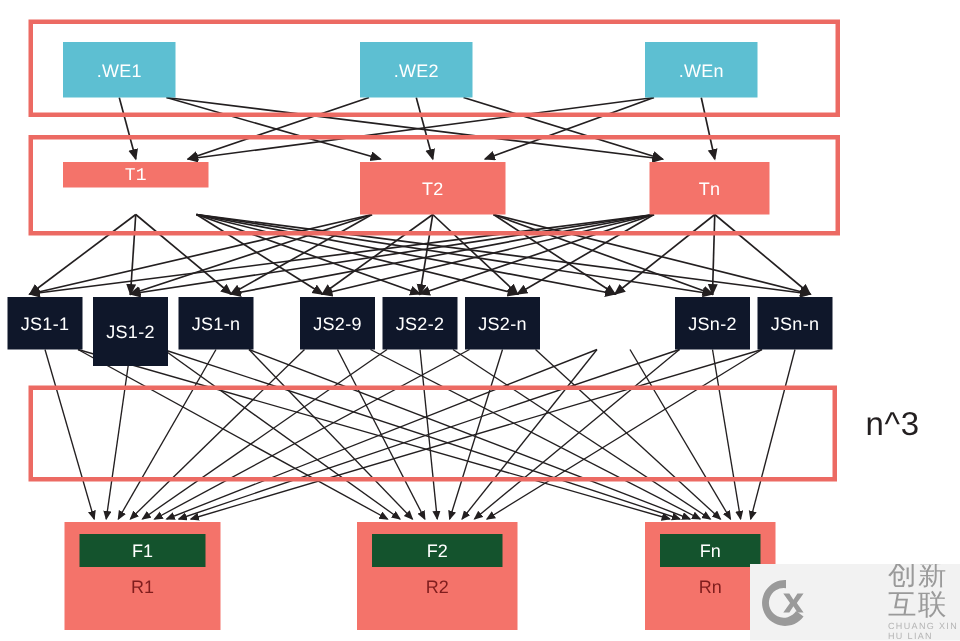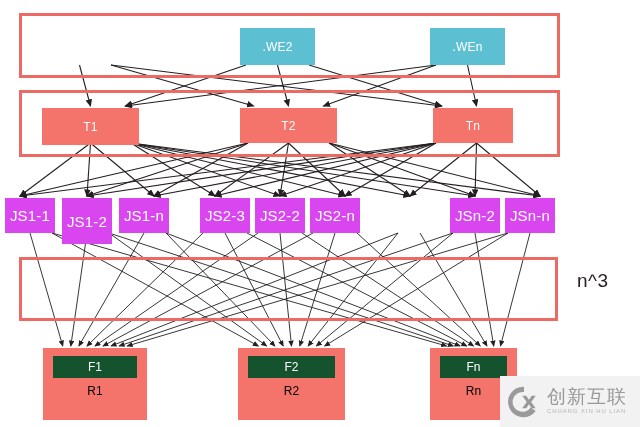--- a/index.html
+++ b/index.html
@@ -34,65 +34,66 @@
   }
   .node.we{
     background:#5dbfd2;
     font-size:12px;
   }
   .node.t{
     background:#f4736a;
     font-size:12px;
   }
   .node.js{
-    background:#d946ef;
-    font-size:15px;
+    background:#0f172a;
+    font-size:12px;
   }
 
   
   .rnode{
     position:absolute;
     background:#f4736a;
     box-sizing:border-box;
     color:#ffffff;
   }
   .rnode .fstrip{
     position:absolute;
     left:10px;right:10px;top:8px;height:22px;
     background:#14532d;
     display:flex;align-items:center;justify-content:center;
     font-size:12px;color:#ffffff;
   }
   .rnode .rlabel{
     position:absolute;
     left:0;right:0;top:36px;
     text-align:center;
-    font-size:12px;color:#000000;
+    font-size:12px;color:#7f1d1d;
   }
 
   
   .annot{
     position:absolute;
-    font-size:19px;
+    font-size:22px;
     color:#231f20;
     letter-spacing:.5px;
     white-space:nowrap;
   }
 
   
   #edges{position:absolute;left:0;top:0;width:640px;height:427px;pointer-events:none;}
 
   
   #watermark{
     position:absolute;
     left:500px;top:376px;
     width:140px;height:51px;
     background:#f2f2f2;
     display:flex;align-items:center;
     overflow:hidden;
+    gap:45px;
   }
   #watermark .wm-logo{
     width:36px;height:36px;margin-left:6px;flex:0 0 auto;
   }
   #watermark .wm-text{
     margin-left:5px;display:flex;flex-direction:column;justify-content:center;
   }
   #watermark .wm-cn{
     font-size:19px;color:#9a9a9a;line-height:1.05;letter-spacing:1px;
     font-family:"DejaVu Sans", sans-serif;
@@ -180,31 +181,32 @@
         <line x1="508" y1="233" x2="127.24000000000001" y2="346"></line>
         <line x1="508" y1="233" x2="324.67" y2="346"></line>
         <line x1="530" y1="233" x2="500.47" y2="346"></line>
       </g>
   </svg>
 
   <div class="frame" id="frame-0" style="left: 19px; top: 13px; width: 541px; height: 65px;"></div>
   <div class="frame" id="frame-1" style="left: 19px; top: 90px; width: 541px; height: 67px;"></div>
   <div class="frame" id="frame-3" style="left: 19px; top: 257px; width: 539px; height: 64px;"></div>
 
+  <div class="node we" id="we-0" style="left: 42px; top: 28px; width: 75px; height: 37px;">.WE1</div>
   <div class="node we" id="we-1" style="left: 240px; top: 28px; width: 75px; height: 37px;">.WE2</div>
   <div class="node we" id="we-2" style="left: 430px; top: 28px; width: 75px; height: 37px;">.WEn</div>
 
-  <div class="node t" id="t-0" style="left: 42px; top: 108px; width: 97px; height: 37px;">T1</div>
+  <div class="node t" id="t-0" style="left: 42px; top: 108px; width: 97px; height: 17px; font-family: Liberation Mono, monospace;">T1</div>
   <div class="node t" id="t-1" style="left: 240px; top: 108px; width: 97px; height: 35px;">T2</div>
   <div class="node t" id="t-2" style="left: 433px; top: 108px; width: 80px; height: 35px;">Tn</div>
 
   <div class="node js" id="js-0" style="left: 5px; top: 198px; width: 50px; height: 35px;">JS1-1</div>
   <div class="node js" id="js-1" style="left: 62px; top: 198px; width: 50px; height: 46px;">JS1-2</div>
   <div class="node js" id="js-2" style="left: 119px; top: 198px; width: 50px; height: 35px;">JS1-n</div>
-  <div class="node js" id="js-3" style="left: 200px; top: 198px; width: 50px; height: 35px;">JS2-3</div>
+  <div class="node js" id="js-3" style="left: 200px; top: 198px; width: 50px; height: 35px;">JS2-9</div>
   <div class="node js" id="js-4" style="left: 255px; top: 198px; width: 50px; height: 35px;">JS2-2</div>
   <div class="node js" id="js-5" style="left: 310px; top: 198px; width: 50px; height: 35px;">JS2-n</div>
   <div class="node js" id="js-7" style="left: 450px; top: 198px; width: 50px; height: 35px;">JSn-2</div>
   <div class="node js" id="js-8" style="left: 505px; top: 198px; width: 50px; height: 35px;">JSn-n</div>
 
   <div class="rnode" id="r-0" style="left: 43px; top: 348px; width: 104px; height: 72px;">
     <div class="fstrip">F1</div>
     <div class="rlabel">R1</div>
   </div>
   <div class="rnode" id="r-1" style="left: 238px; top: 348px; width: 107px; height: 72px;">

